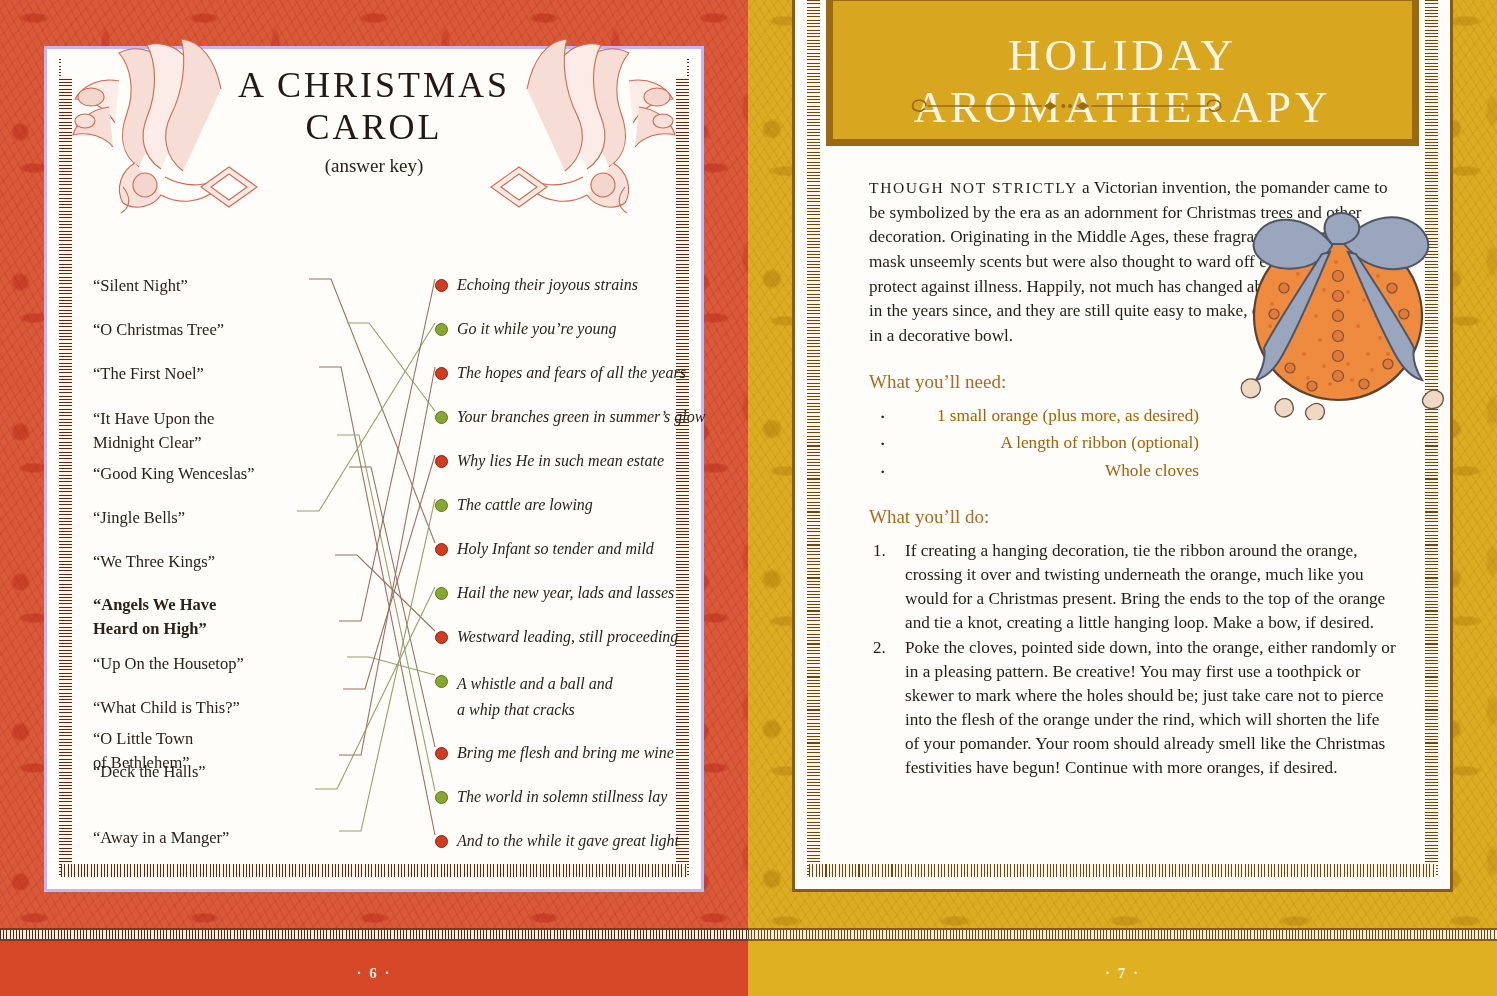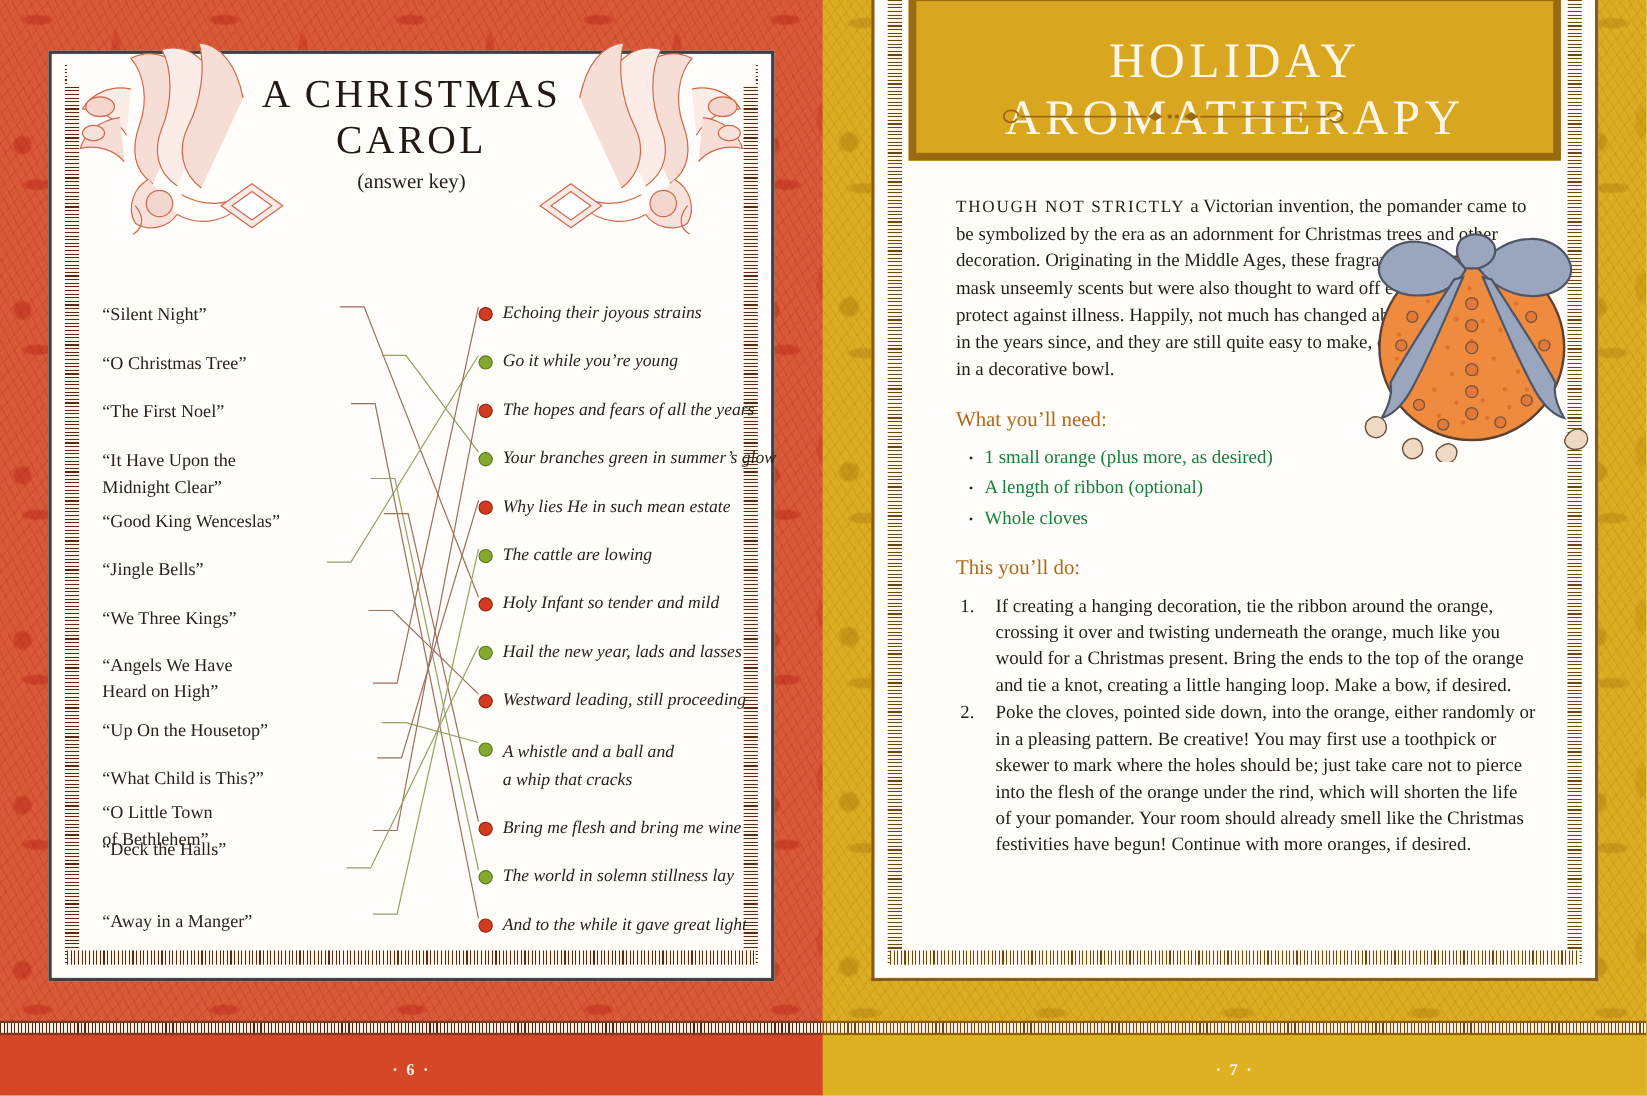--- a/index.html
+++ b/index.html
@@ -59,21 +59,21 @@
   .page-right .footer-rule { border-color:#8a5c12; background:repeating-linear-gradient(90deg,#6b4810 0 1px,#f5eedd 1px 3.2px); }
   .folio {
     position:absolute; bottom:14px; left:0; right:0; text-align:center;
     color:#fdf3e3; font-family:"Liberation Serif",serif; font-size:15px;
     letter-spacing:2px; font-weight:bold;
   }
 
   
   .card {
     position:absolute; background:#fffdf9;
-    border:3px solid #404040;
+    border:3px solid #c4b5fd;
   }
   .card-left  { left:44px; top:46px; right:44px; bottom:104px; }
   .page-right .card { border-color:#8a5b12; }
   .card-right { left:44px; top:0px; right:44px; bottom:104px; border-top:none; }
 
   
   .hatch {
     position:absolute; background:#fdf6e8;
   }
   .hatch.h { height:13px; background:repeating-linear-gradient(90deg,#5a2a17 0 1px,#fdf6e8 1px 3.3px); }
@@ -135,22 +135,23 @@
   .body-p {
     font-size:17.2px; line-height:1.435; color:#241c15; text-align:left;
   }
   .smallcaps { font-variant:small-caps; letter-spacing:1.6px; font-size:15.6px; }
   h3.sect {
     color:#b0681b; font-family:"Liberation Serif",serif; font-weight:normal;
     font-size:19px; margin-top:22px; margin-bottom:11px;
   }
   ul.needs { list-style:none; margin-left:8px; }
   ul.needs li {
-    font-size:17.2px; line-height:1.44; color:#15803d; padding-left:18px; position:relative;
+    font-size:17.2px; line-height:1.44; color:#a16207; padding-left:18px; position:relative;
     margin-bottom:3px;
+    text-align:right;
   }
   ul.needs li:before {
     content:"\00B7"; position:absolute; left:2px; top:-3px; font-size:22px; color:#2a211a;
   }
   ol.steps { list-style:none; counter-reset:s; margin-left:2px; }
   ol.steps li {
     counter-increment:s; font-size:17.2px; line-height:1.405; color:#241c15;
     padding-left:34px; position:relative; margin-bottom:0px;
   }
   ol.steps li:before {
@@ -259,21 +260,21 @@
             </div>
             <div class="q-item" style="top: 198px;">
               <div>“Good King Wenceslas”</div>
             </div>
             <div class="q-item" style="top: 242px;">
               <div>“Jingle Bells”</div>
             </div>
             <div class="q-item" style="top: 286px;">
               <div>“We Three Kings”</div>
             </div>
-            <div class="q-item two" style="top: 328px;">
+            <div class="q-item two" style="top: 328px; font-weight: bold;">
               <div>“Angels We Have</div>
               <div>Heard on High”</div>
             </div>
             <div class="q-item" style="top: 388px;">
               <div>“Up On the Housetop”</div>
             </div>
             <div class="q-item" style="top: 432px;">
               <div>“What Child is This?”</div>
             </div>
             <div class="q-item two" style="top: 462px;">
@@ -328,21 +329,21 @@
 
         <h3 class="sect">What you’ll need:</h3>
         <div class="needs-block">
           <ul class="needs" id="needslist">
               <li>1 small orange (plus more, as desired)</li>
               <li>A length of ribbon (optional)</li>
               <li>Whole cloves</li>
             </ul>
         </div>
 
-        <h3 class="sect">This you’ll do:</h3>
+        <h3 class="sect">What you’ll do:</h3>
         <ol class="steps" id="stepslist">
             <li>If creating a hanging decoration, tie the ribbon around the orange, crossing it over and twisting underneath the orange, much like you would for a Christmas present. Bring the ends to the top of the orange and tie a knot, creating a little hanging loop. Make a bow, if desired.</li>
             <li>Poke the cloves, pointed side down, into the orange, either randomly or in a pleasing pattern. Be creative! You may first use a toothpick or skewer to mark where the holes should be; just take care not to pierce into the flesh of the orange under the rind, which will shorten the life of your pomander. Your room should already smell like the Christmas festivities have begun! Continue with more oranges, if desired.</li>
           </ol>
       </div>
 
       <svg class="pomander" viewBox="0 0 252 232">
         <g>
 
           <circle cx="126" cy="128" r="84" fill="#ef8b3e" stroke="#5c4233" stroke-width="2.2"></circle>

